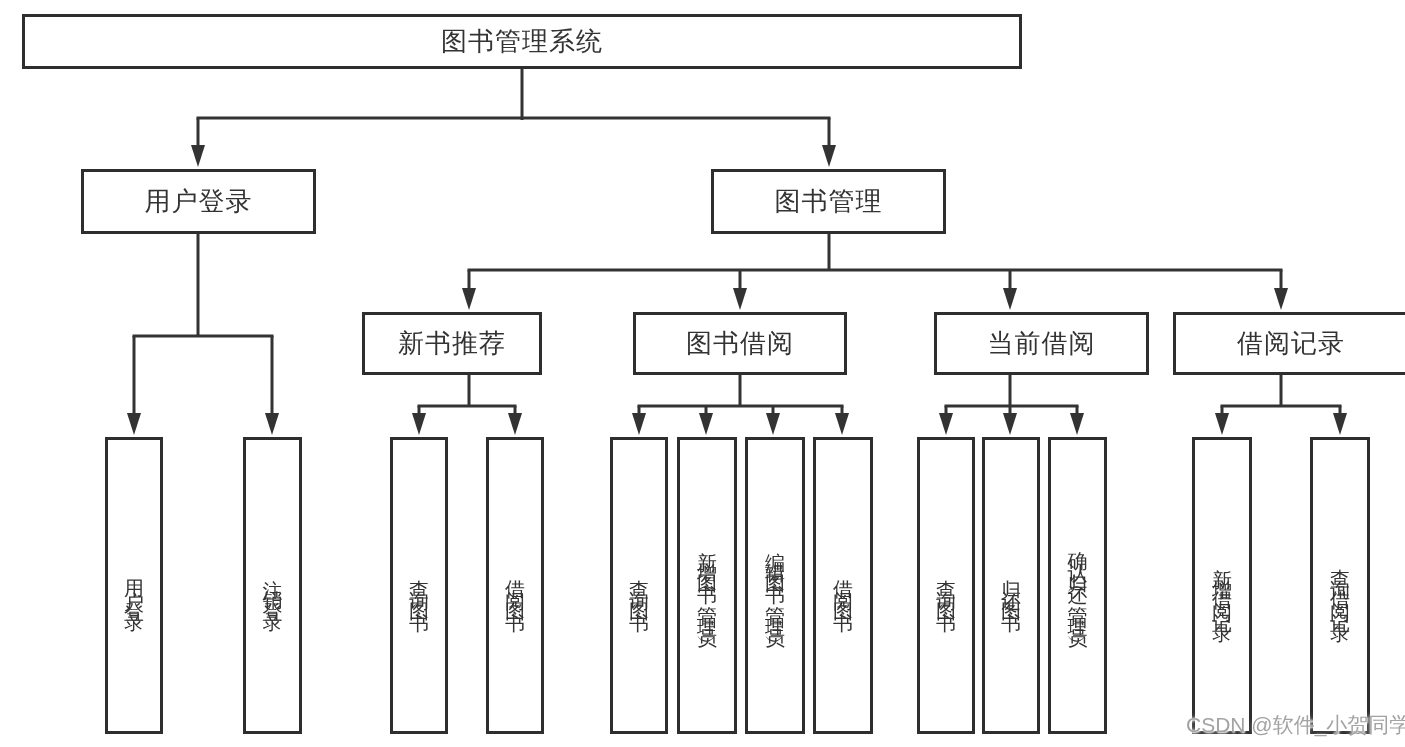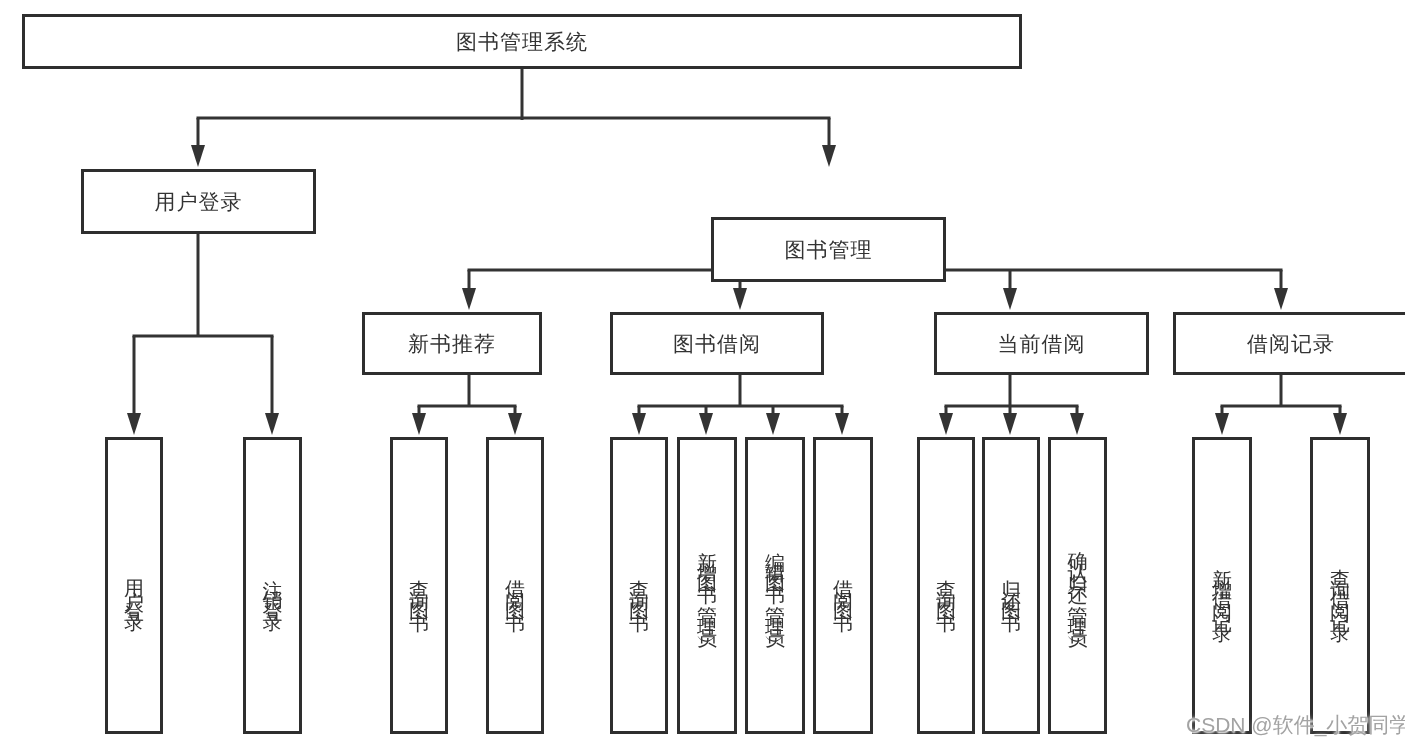--- a/index.html
+++ b/index.html
@@ -22,38 +22,38 @@
     position: absolute;
     box-sizing: border-box;
     background: #ffffff;
     border: 3px solid #2e2e2e;
     display: flex;
     align-items: center;
     justify-content: center;
     color: #333333;
   }
   .h-box .lbl {
-    font-size: 21px;
+    font-size: 26px;
     letter-spacing: 1px;
     white-space: nowrap;
   }
   .v-box .lbl {
     writing-mode: vertical-rl;
     text-orientation: mixed;
     font-size: 20px;
     line-height: 1.15;
     letter-spacing: 11px;
     white-space: nowrap;
   }
   
   #node-root            { left: 22px;   top: 14px;  width: 1000px; height: 55px; }
   #node-user-login      { left: 81px;   top: 169px; width: 235px;  height: 65px; }
-  #node-book-management { left: 711px;  top: 169px; width: 235px;  height: 65px; margin-top: 48px; }
+  #node-book-management { left: 711px;  top: 169px; width: 235px;  height: 65px; }
   #node-new-book        { left: 362px;  top: 312px; width: 180px;  height: 63px; }
-  #node-book-borrow     { left: 610px;  top: 312px; width: 214px;  height: 63px; }
+  #node-book-borrow     { left: 633px;  top: 312px; width: 214px;  height: 63px; }
   #node-current-borrow  { left: 934px;  top: 312px; width: 215px;  height: 63px; }
   #node-borrow-record   { left: 1173px; top: 312px; width: 236px;  height: 63px; }
   .leaf { top: 437px; height: 297px; width: 58px; }
   #leaf-login      { left: 105px; }
   #leaf-logout     { left: 243px; width: 59px; }
   #leaf-nb-query   { left: 390px; }
   #leaf-nb-borrow  { left: 486px; }
   #leaf-bb-query   { left: 610px; }
   #leaf-bb-add     { left: 677px; width: 60px; }
   #leaf-bb-edit    { left: 745px; width: 60px; }

